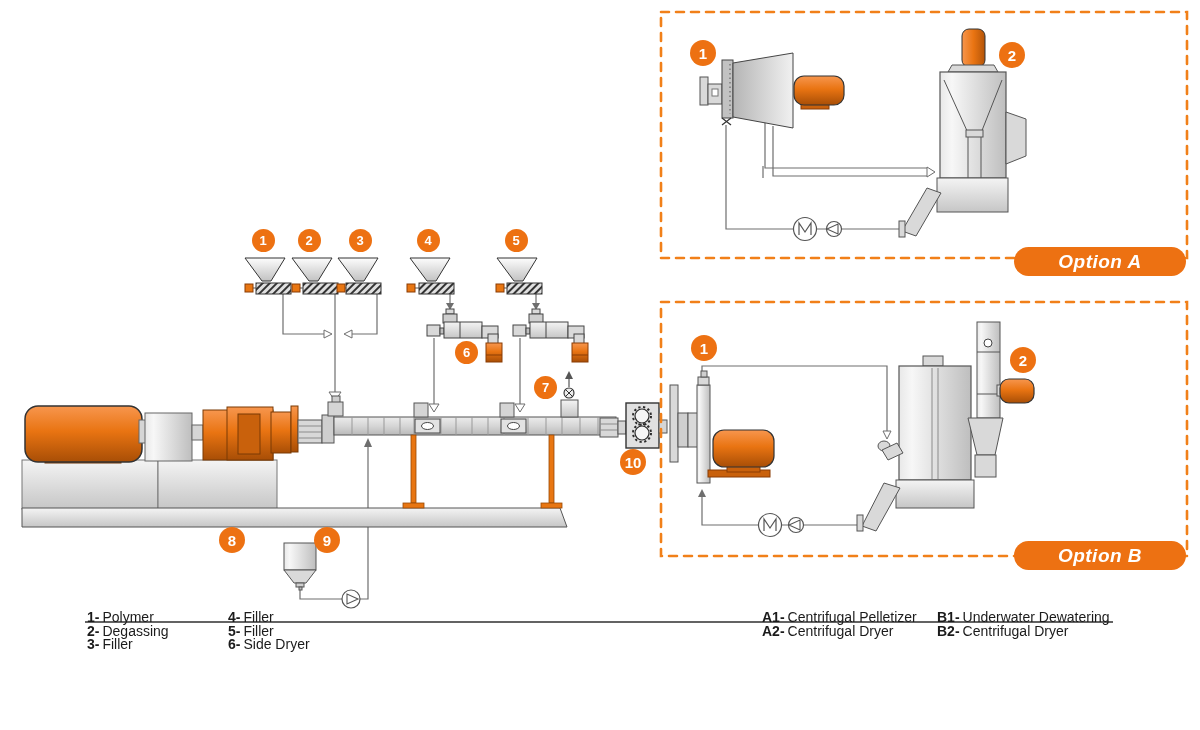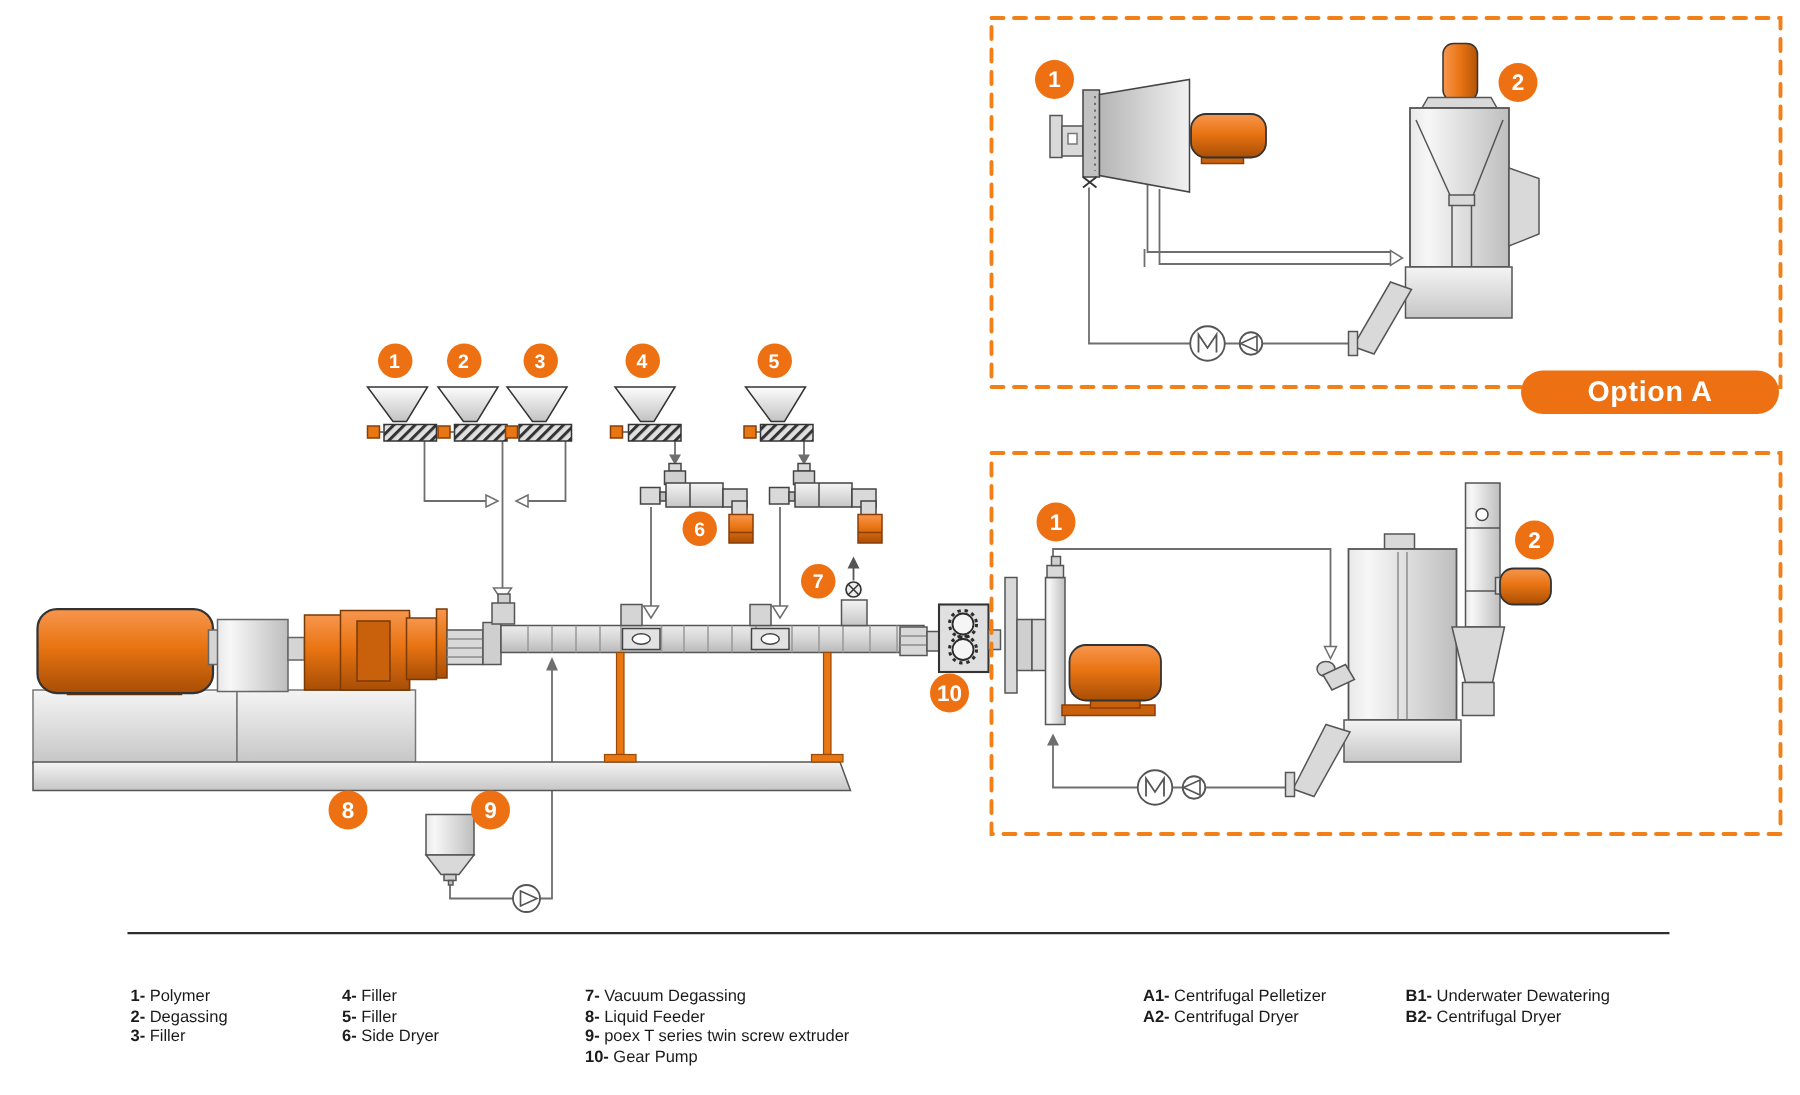--- a/index.html
+++ b/index.html
@@ -5,22 +5,22 @@
   html,body{margin:0;padding:0;background:#ffffff;}
   #stage{position:relative;width:1200px;height:730px;background:#ffffff;overflow:hidden;
          font-family:"Liberation Sans","DejaVu Sans",sans-serif;}
   #machines{position:absolute;left:0;top:0;width:1200px;height:730px;}
   .marker{position:absolute;width:23px;height:23px;border-radius:50%;background:#ed7112;
           color:#fff;font-weight:bold;font-size:13px;display:flex;align-items:center;
           justify-content:center;z-index:5;}
   .marker.big{width:26px;height:26px;font-size:15px;}
   .pill{position:absolute;width:172px;height:29px;border-radius:15px;background:#ed7112;
         color:#fff;font-weight:bold;font-size:19px;line-height:29px;text-align:center;
-        letter-spacing:.5px;z-index:6;}
-  .legend{position:absolute;top:658px;font-size:11px;line-height:13.6px;color:#1b1b1b;
+        letter-spacing:.5px;z-index:6;font-style:italic;}
+  .legend{position:absolute;top:611px;font-size:14px;line-height:13.6px;color:#1b1b1b;
           white-space:nowrap;z-index:5;}
   .legend b{font-weight:bold;}
   .legend .lab{margin-left:3px;}
   .legend-row{display:block;}
 </style>
 </head>
 <body>
 
 <div id="stage">
 
@@ -341,37 +341,32 @@
 <div class="marker" style="left:534px;top:376px">7</div>
 <div class="marker big" style="left:219px;top:527px">8</div>
 <div class="marker big" style="left:314px;top:527px">9</div>
 <div class="marker big" style="left:620px;top:449px">10</div>
 <div class="marker big" style="left:690px;top:40px">1</div>
 <div class="marker big" style="left:999px;top:42px">2</div>
 <div class="marker big" style="left:691px;top:335px">1</div>
 <div class="marker big" style="left:1010px;top:347px">2</div>
 
 <div class="pill" style="left:1014px;top:247px">Option A</div>
+<div class="pill" style="left:1014px;top:541px">Option B</div>
 
 <div class="legend" style="left:87px">
   <span class="legend-row"><b>1-</b><span class="lab">Polymer</span></span>
   <span class="legend-row"><b>2-</b><span class="lab">Degassing</span></span>
   <span class="legend-row"><b>3-</b><span class="lab">Filler</span></span>
 </div>
 <div class="legend" style="left:228px">
   <span class="legend-row"><b>4-</b><span class="lab">Filler</span></span>
   <span class="legend-row"><b>5-</b><span class="lab">Filler</span></span>
   <span class="legend-row"><b>6-</b><span class="lab">Side Dryer</span></span>
 </div>
-<div class="legend" style="left:390px">
-  <span class="legend-row"><b>7-</b><span class="lab">Vacuum Degassing</span></span>
-  <span class="legend-row"><b>8-</b><span class="lab">Liquid Feeder</span></span>
-  <span class="legend-row"><b>9-</b><span class="lab">poex T series twin screw extruder</span></span>
-  <span class="legend-row"><b>10-</b><span class="lab">Gear Pump</span></span>
-</div>
 <div class="legend" style="left:762px">
   <span class="legend-row"><b>A1-</b><span class="lab">Centrifugal Pelletizer</span></span>
   <span class="legend-row"><b>A2-</b><span class="lab">Centrifugal Dryer</span></span>
 </div>
 <div class="legend" style="left:937px">
   <span class="legend-row"><b>B1-</b><span class="lab">Underwater Dewatering</span></span>
   <span class="legend-row"><b>B2-</b><span class="lab">Centrifugal Dryer</span></span>
 </div>
 
 </div>

